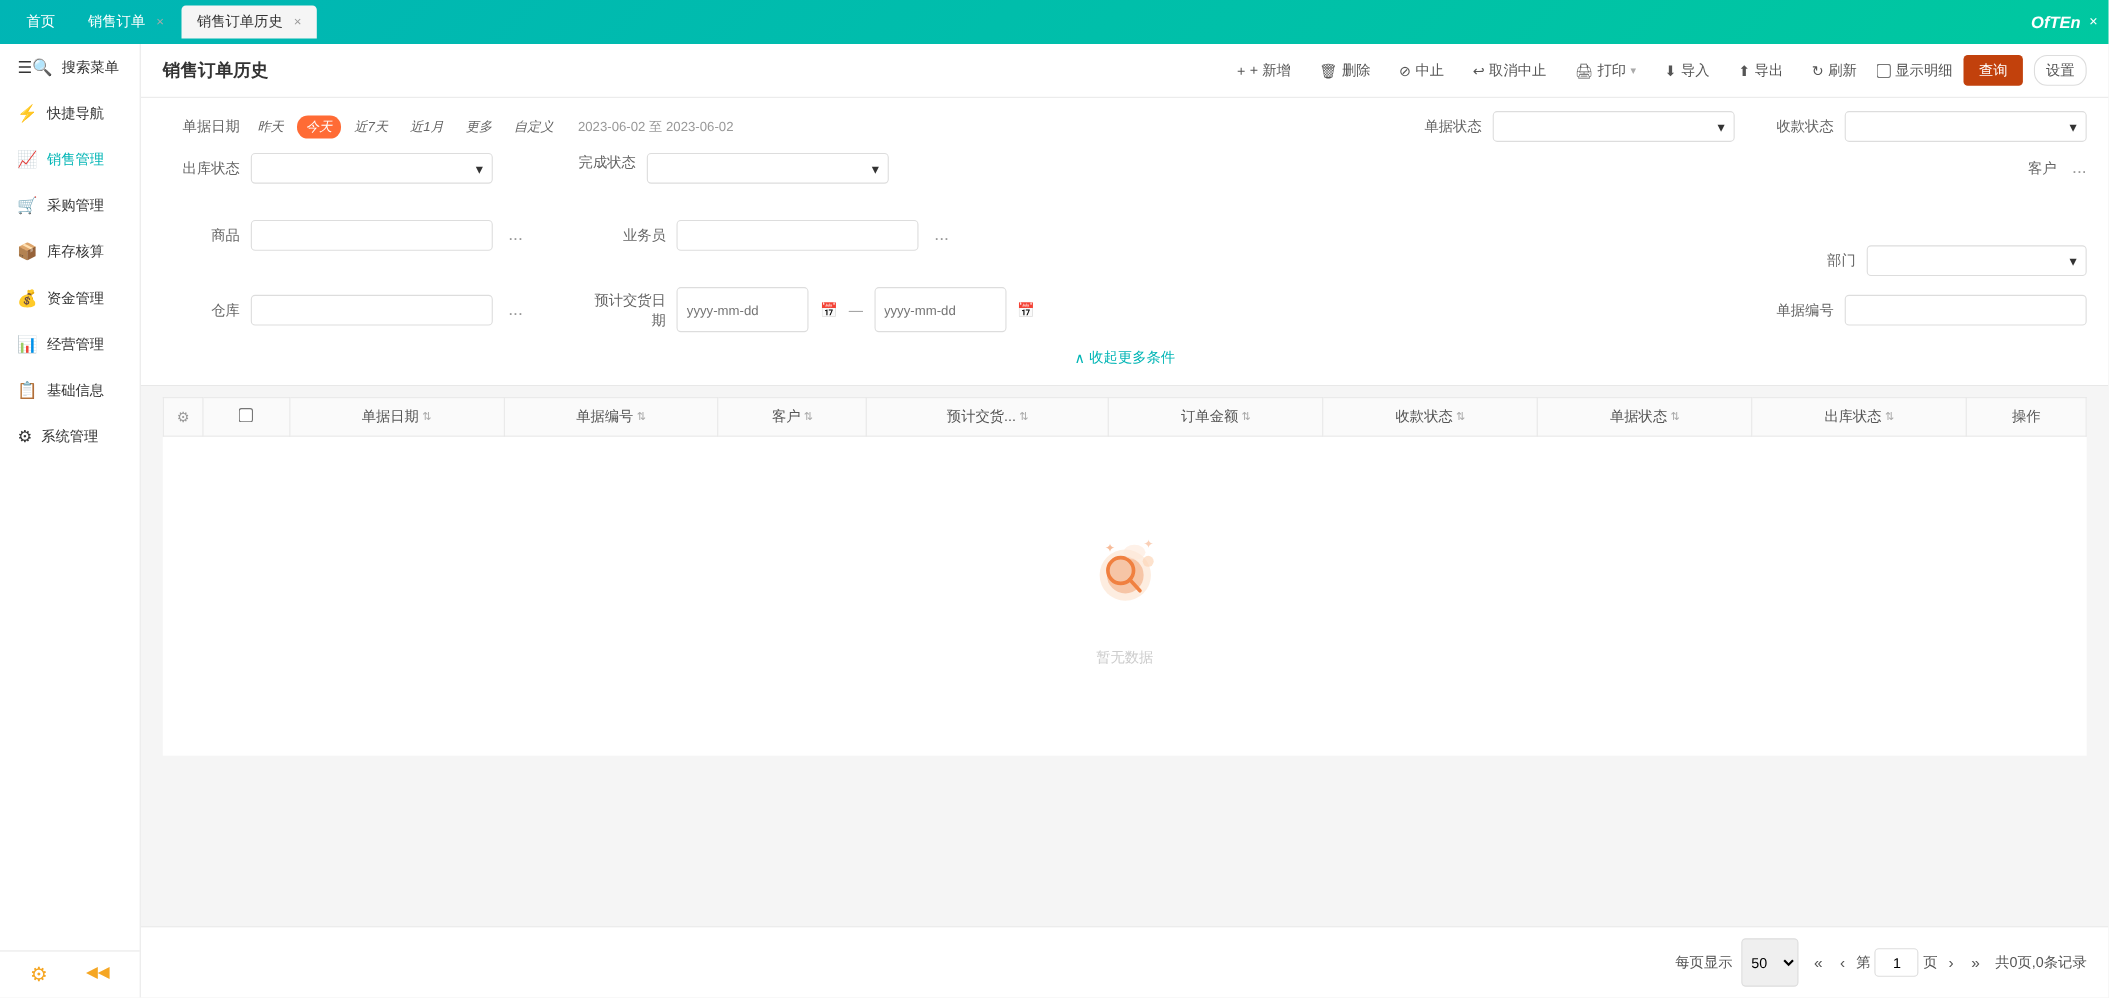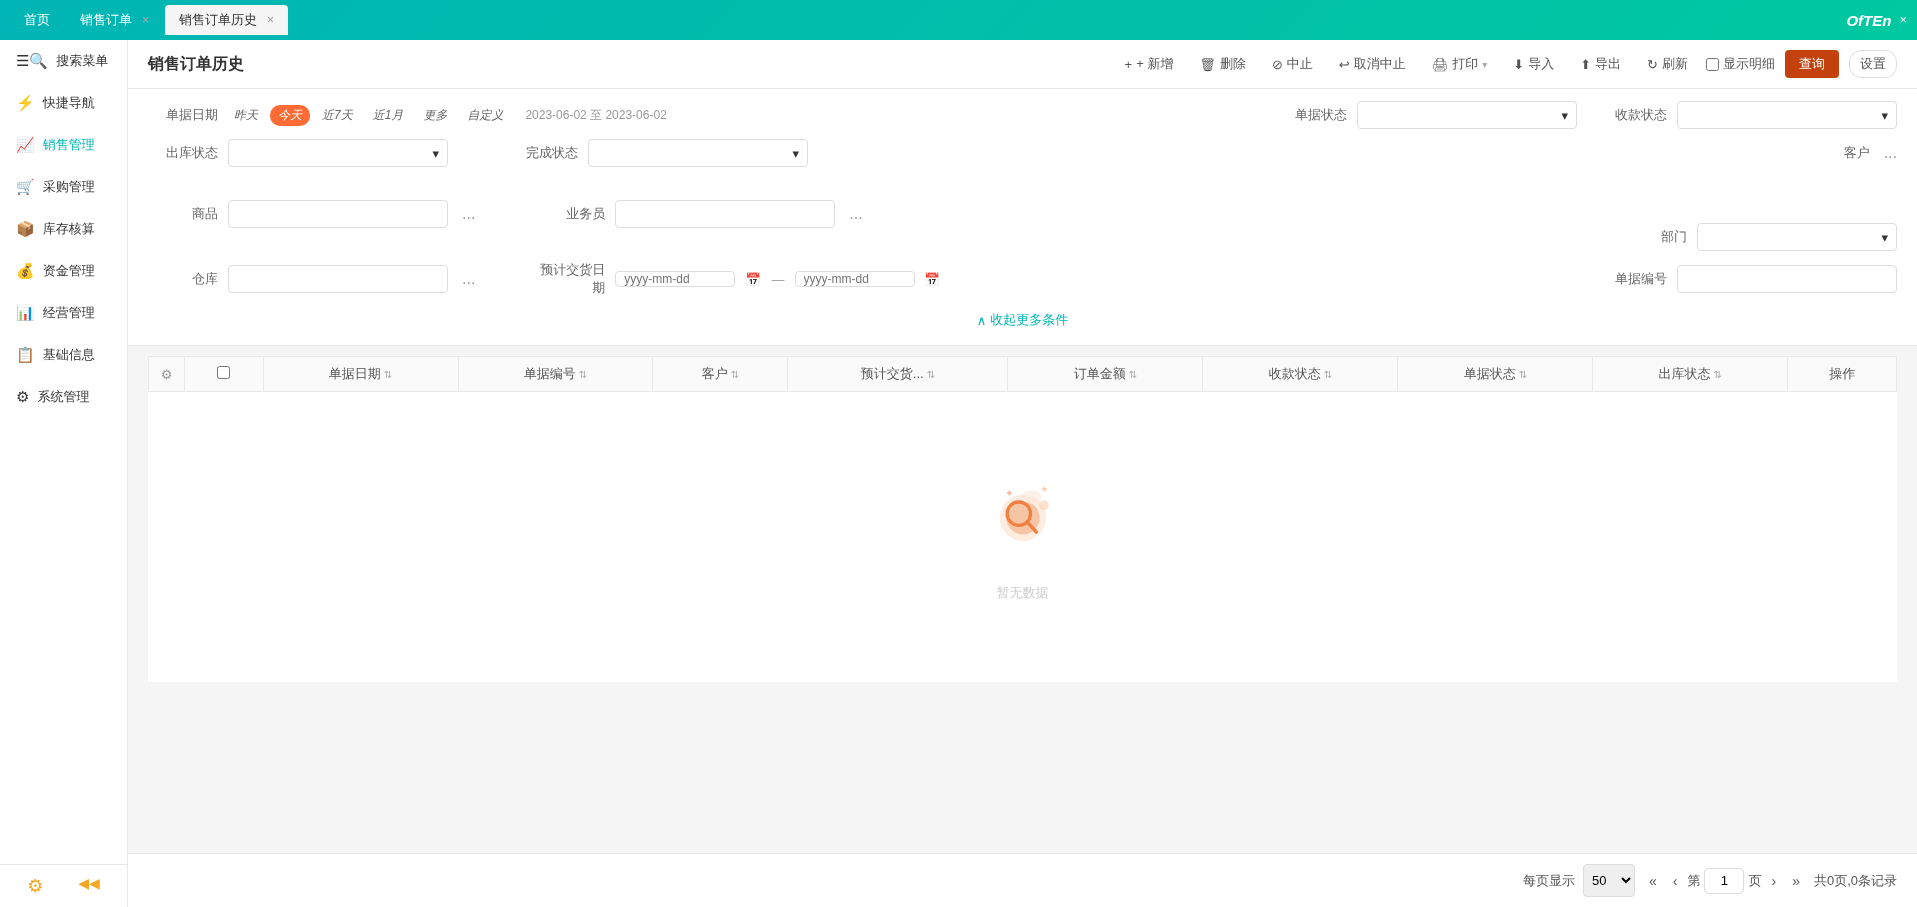--- a/index.html
+++ b/index.html
@@ -290,21 +290,21 @@
       justify-content: flex-end;
       padding: 10px 20px;
       background: #fff;
       border-top: 1px solid #e8e8e8;
       gap: 8px;
       font-size: 13px;
       color: #555;
       flex-shrink: 0;
     }
     .pagination-select {
-      height: 33px;
+      height: 44px;
       border: 1px solid #ddd;
       border-radius: 4px;
       padding: 0 4px;
       font-size: 13px;
     }
     .page-nav {
       display: flex;
       align-items: center;
       gap: 4px;
     }
@@ -323,21 +323,21 @@
       border-radius: 4px;
       text-align: center;
       font-size: 13px;
     }
     .cal-icon { color: #ccc; }
 
     .wide-select { width: 220px; }
 
     .filter-date-input {
       width: 120px;
-      height: 16px;
+      height: 41px;
       border: 1px solid #ddd;
       border-radius: 4px;
       padding: 0 8px;
       color: #bbb;
       font-size: 12px;
     }
     .date-sep { color: #999; }
 
     .dept-select {
       width: 200px;
@@ -502,21 +502,21 @@
       </div>
 
       <div class="filter-row">
         <div style="display:flex; align-items:center; gap:10px;">
           <span class="filter-label">出库状态</span>
           <div class="filter-select wide-select">
             <span></span>
               <span>▾</span>
           </div>
         </div>
-        <div style="display:flex; align-items:center; gap:10px; margin-left:40px;">
+        <div style="display:flex; gap:10px; margin-left:40px;">
           <span class="filter-label">完成状态</span>
           <div class="filter-select wide-select">
             <span></span>
               <span>▾</span>
           </div>
         </div>
         <div style="margin-left:auto; display:flex; align-items:center; gap:10px;">
           <span class="filter-label">客户</span>
           <span class="filter-dots">...</span>
         </div>

